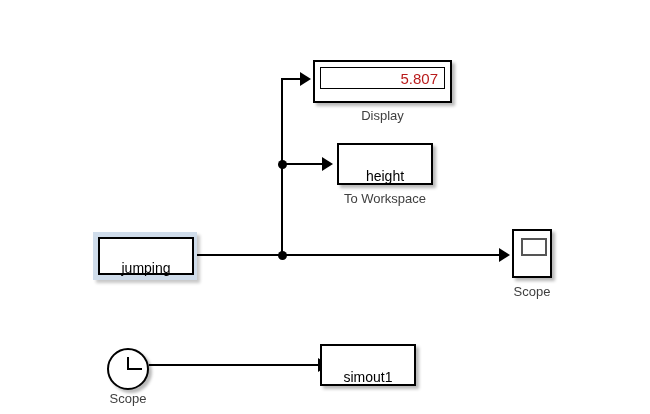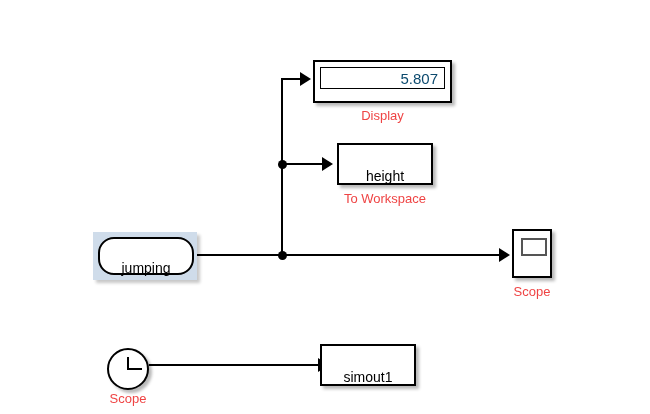--- a/index.html
+++ b/index.html
@@ -25,21 +25,21 @@
     background: #ffffff;
     border: 2px solid #000000;
     display: flex;
     align-items: center;
     justify-content: center;
     box-shadow: 3px 3px 3px rgba(0,0,0,0.28);
   }
   .block-label {
     position: absolute;
     font-size: 13px;
-    color: #ef4444;
+    color: #404040;
     text-align: center;
     white-space: nowrap;
     line-height: 1;
   }
   .block-text {
     font-size: 14px;
     color: #000000;
     white-space: nowrap;
     margin-top: 24px;
   }
@@ -89,21 +89,21 @@
     height: 22px;
     border: 1px solid #000000;
     background: #ffffff;
     display: flex;
     align-items: center;
     justify-content: flex-end;
     padding-right: 6px;
   }
   .display-value {
     font-size: 15px;
-    color: #0c4a6e;
+    color: #b91c1c;
   }
 
   
   .scope-screen {
     box-sizing: border-box;
     width: 26px;
     height: 18px;
     border: 2px solid #555555;
     background: #ffffff;
     position: absolute;
@@ -159,21 +159,21 @@
     </div>
   </div>
   <div class="block-label" style="left:313px; top:109px; width:139px;">Display</div>
 
   <div class="block" style="left:337px; top:143px; width:96px; height:42px;">
     <span class="block-text">height</span>
   </div>
   <div class="block-label" style="left:325px; top:192px; width:120px;">To Workspace</div>
 
   <div class="selection-halo" style="left:93px; top:232px; width:104px; height:48px;"></div>
-  <div class="block" style="left:98px; top:237px; width:96px; height:38px; box-shadow:none;border-radius:16px;">
+  <div class="block" style="left:98px; top:237px; width:96px; height:38px; box-shadow:none;">
     <span class="block-text">jumping</span>
   </div>
 
   <div class="block" style="left:512px; top:229px; width:40px; height:49px;">
     <div class="scope-screen"></div>
   </div>
   <div class="block-label" style="left:502px; top:285px; width:60px;">Scope</div>
 
   <div class="clock" style="left:107px; top:348px; width:42px; height:42px;">
     <div class="clock-hand-v" style="left:18px; top:7px; height:13px;"></div>

